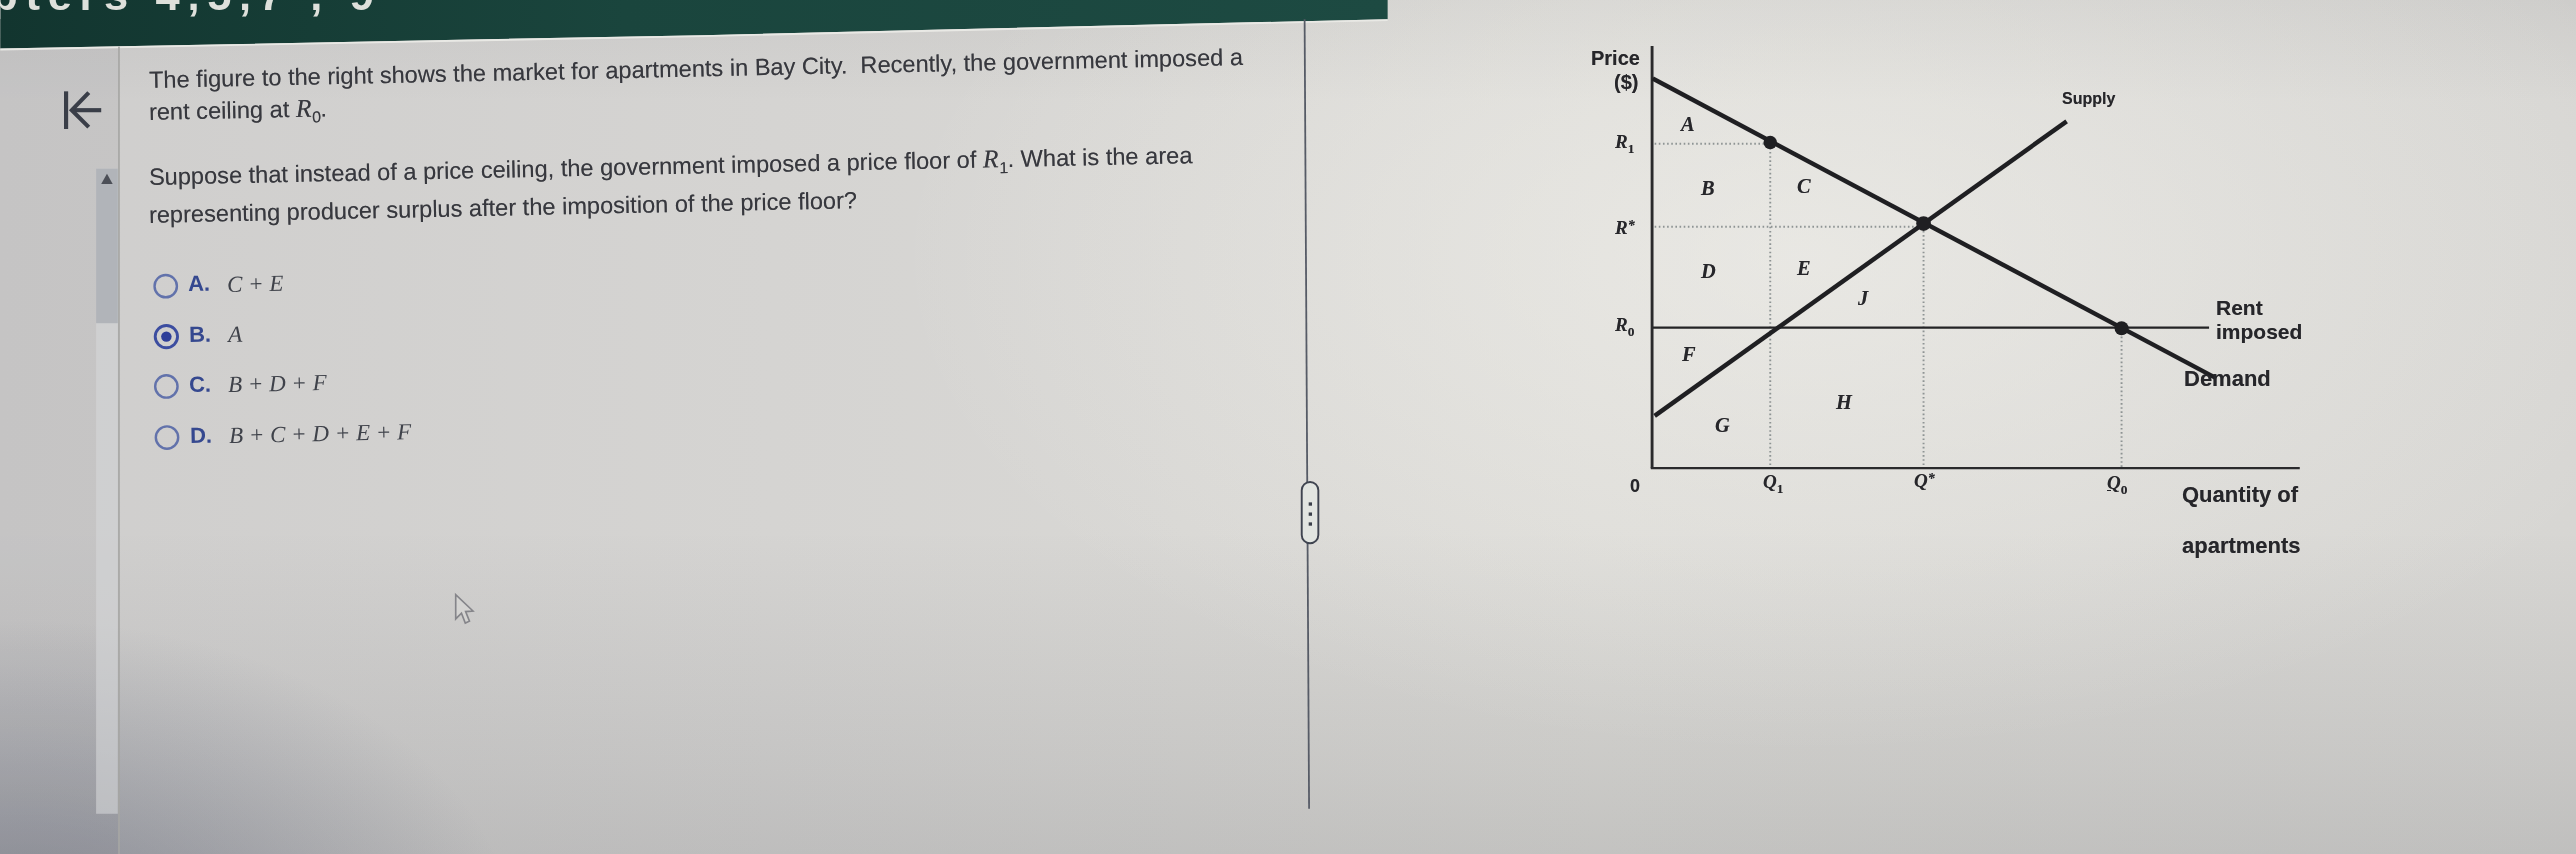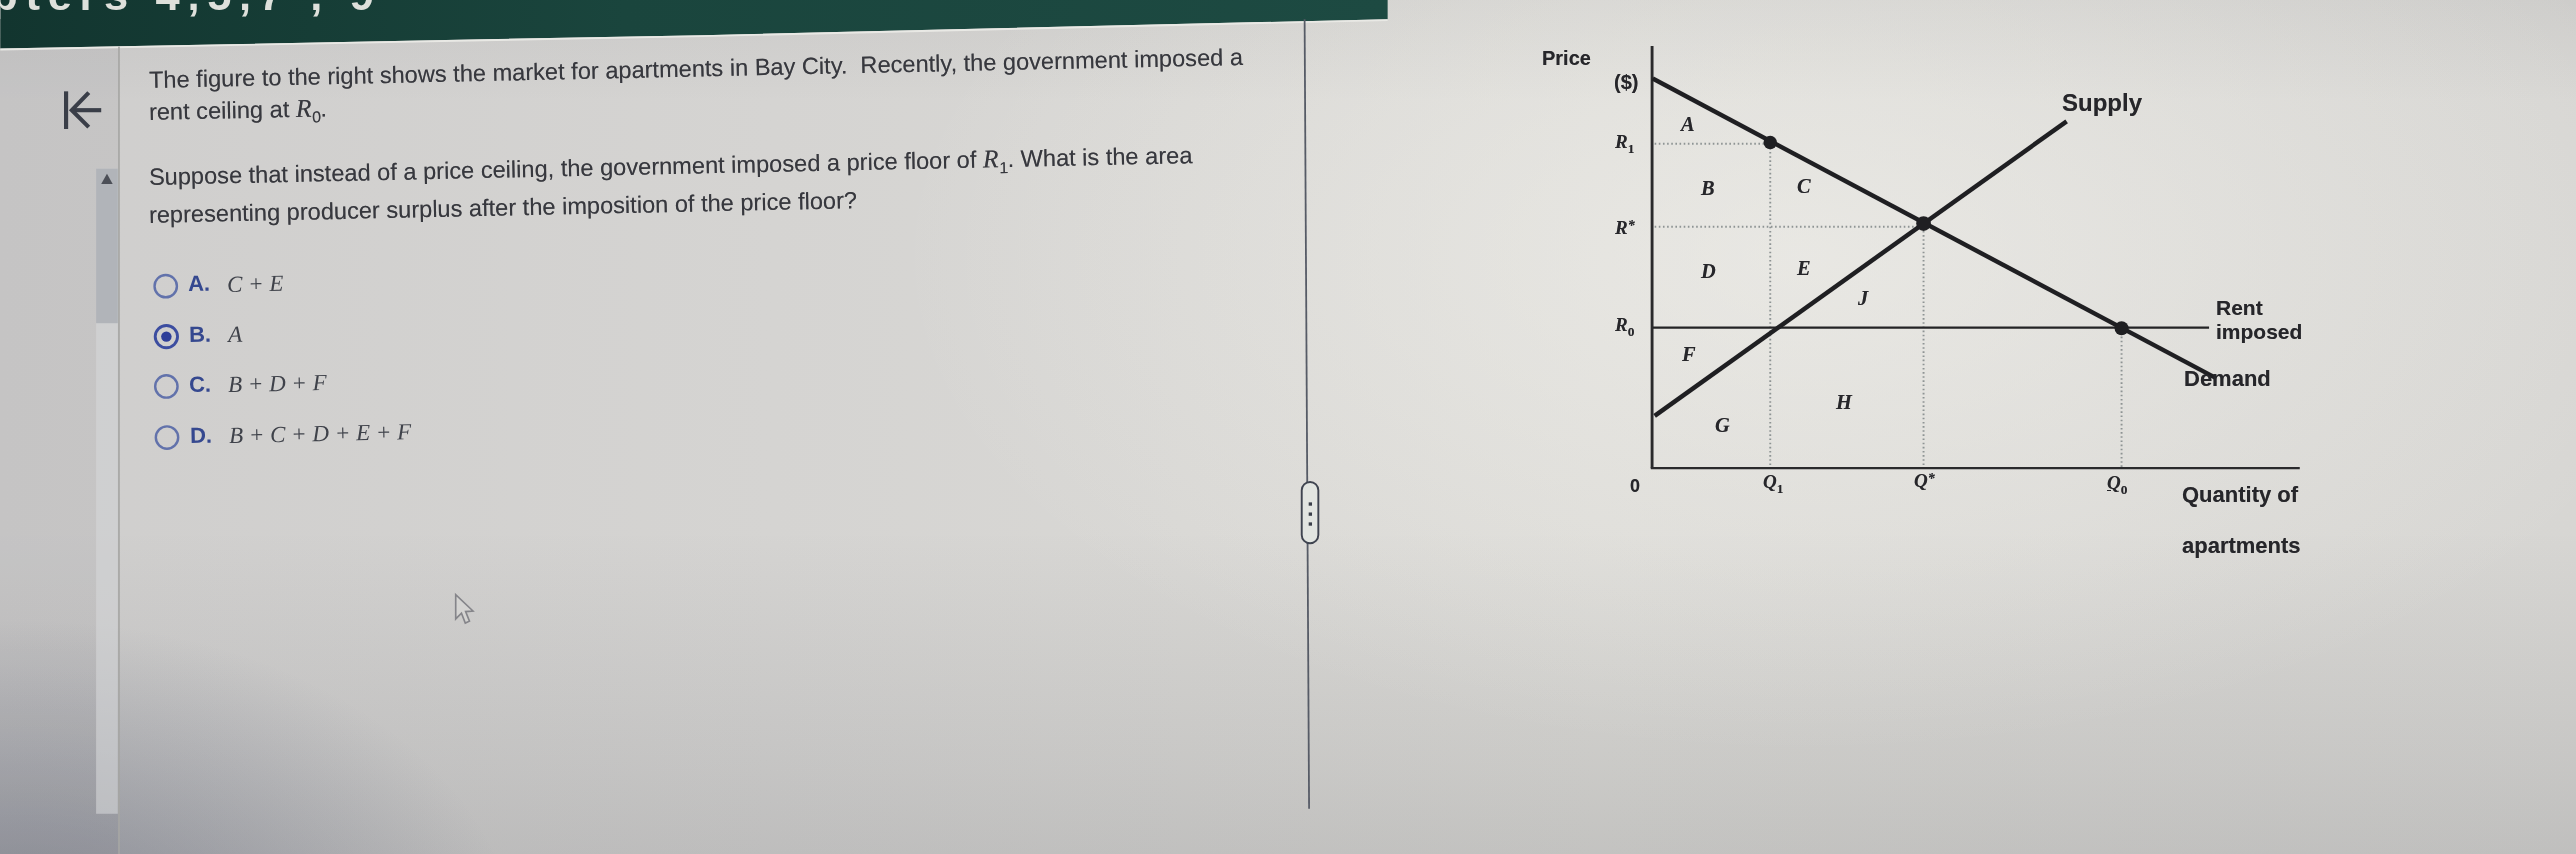--- a/index.html
+++ b/index.html
@@ -98,23 +98,23 @@
 
   <div class="abs opt-letter" style="left:188px;top:273px;">A.</div>
   <div class="abs opt-ans" style="left:227px;top:273px;">C + E</div>
   <div class="abs opt-letter" style="left:189px;top:324px;">B.</div>
   <div class="abs opt-ans" style="left:228px;top:323px;">A</div>
   <div class="abs opt-letter" style="left:189px;top:374px;">C.</div>
   <div class="abs opt-ans" style="left:228px;top:373px;">B + D + F</div>
   <div class="abs opt-letter" style="left:190px;top:425px;">D.</div>
   <div class="abs opt-ans" style="left:229px;top:424px;">B + C + D + E + F</div>
 
-  <div class="abs g-sans" style="left:1542px;top:48px;font-size:20px;">Price</div>
+  <div class="abs g-sans" style="left:1591px;top:48px;font-size:20px;">Price</div>
   <div class="abs g-sans" style="left:1614px;top:72px;font-size:20px;">($)</div>
-  <div class="abs g-sans" style="left:2062px;top:91px;font-size:24px;">Supply</div>
+  <div class="abs g-sans" style="left:2062px;top:91px;font-size:16px;">Supply</div>
   <div class="abs g-sans" style="left:2216px;top:297px;font-size:21px;text-align:right;">Rent</div>
   <div class="abs g-sans" style="left:2216px;top:321px;font-size:21px;">imposed</div>
   <div class="abs g-sans" style="left:2184px;top:368px;font-size:22px;">Demand</div>
   <div class="abs g-sans" style="left:2182px;top:484px;font-size:22px;">Quantity of</div>
   <div class="abs g-sans" style="left:2182px;top:494px;font-size:22px;margin-top:41px;">apartments</div>
 
   <div class="abs g-it" style="left:1615px;top:132px;font-size:19px;">R<span class="gsub">1</span></div>
   <div class="abs g-it" style="left:1615px;top:218px;font-size:19px;">R<span style="font-size:14px;position:relative;top:-3.8px;">*</span></div>
   <div class="abs g-it" style="left:1615px;top:315px;font-size:19px;">R<span class="gsub">0</span></div>
   <div class="abs g-sans" style="left:1630px;top:477px;font-size:18px;font-weight:600;">0</div>

